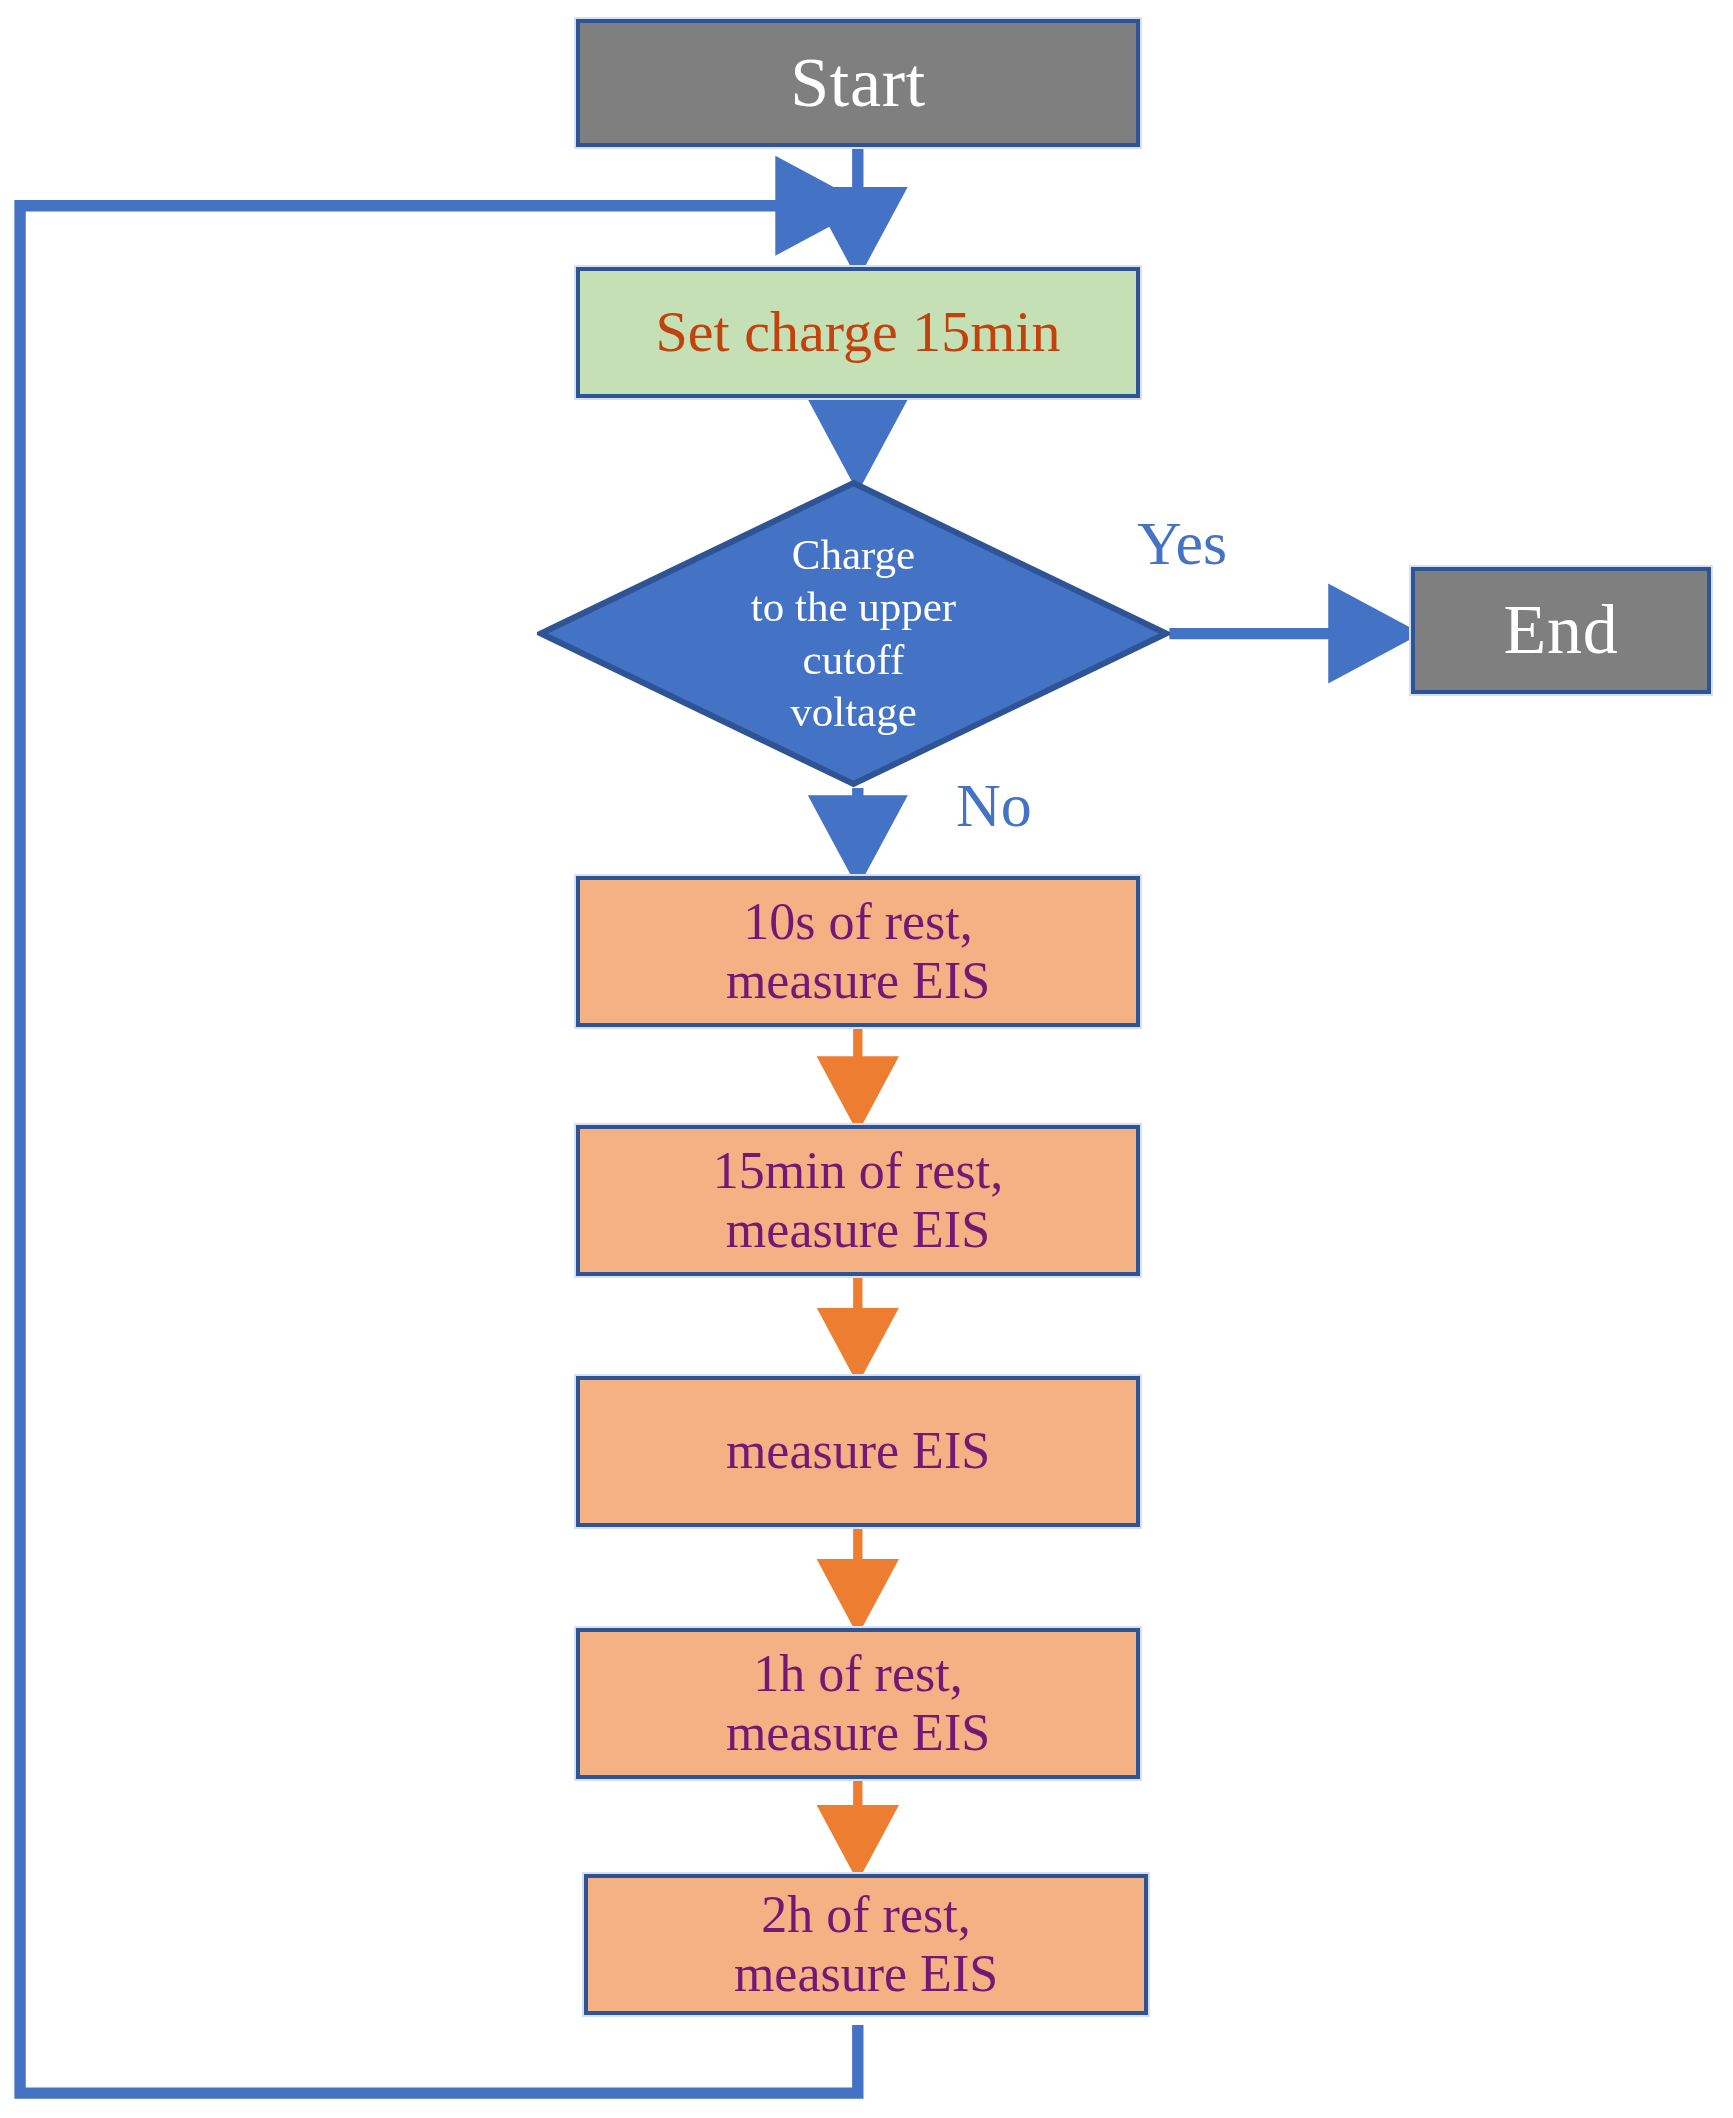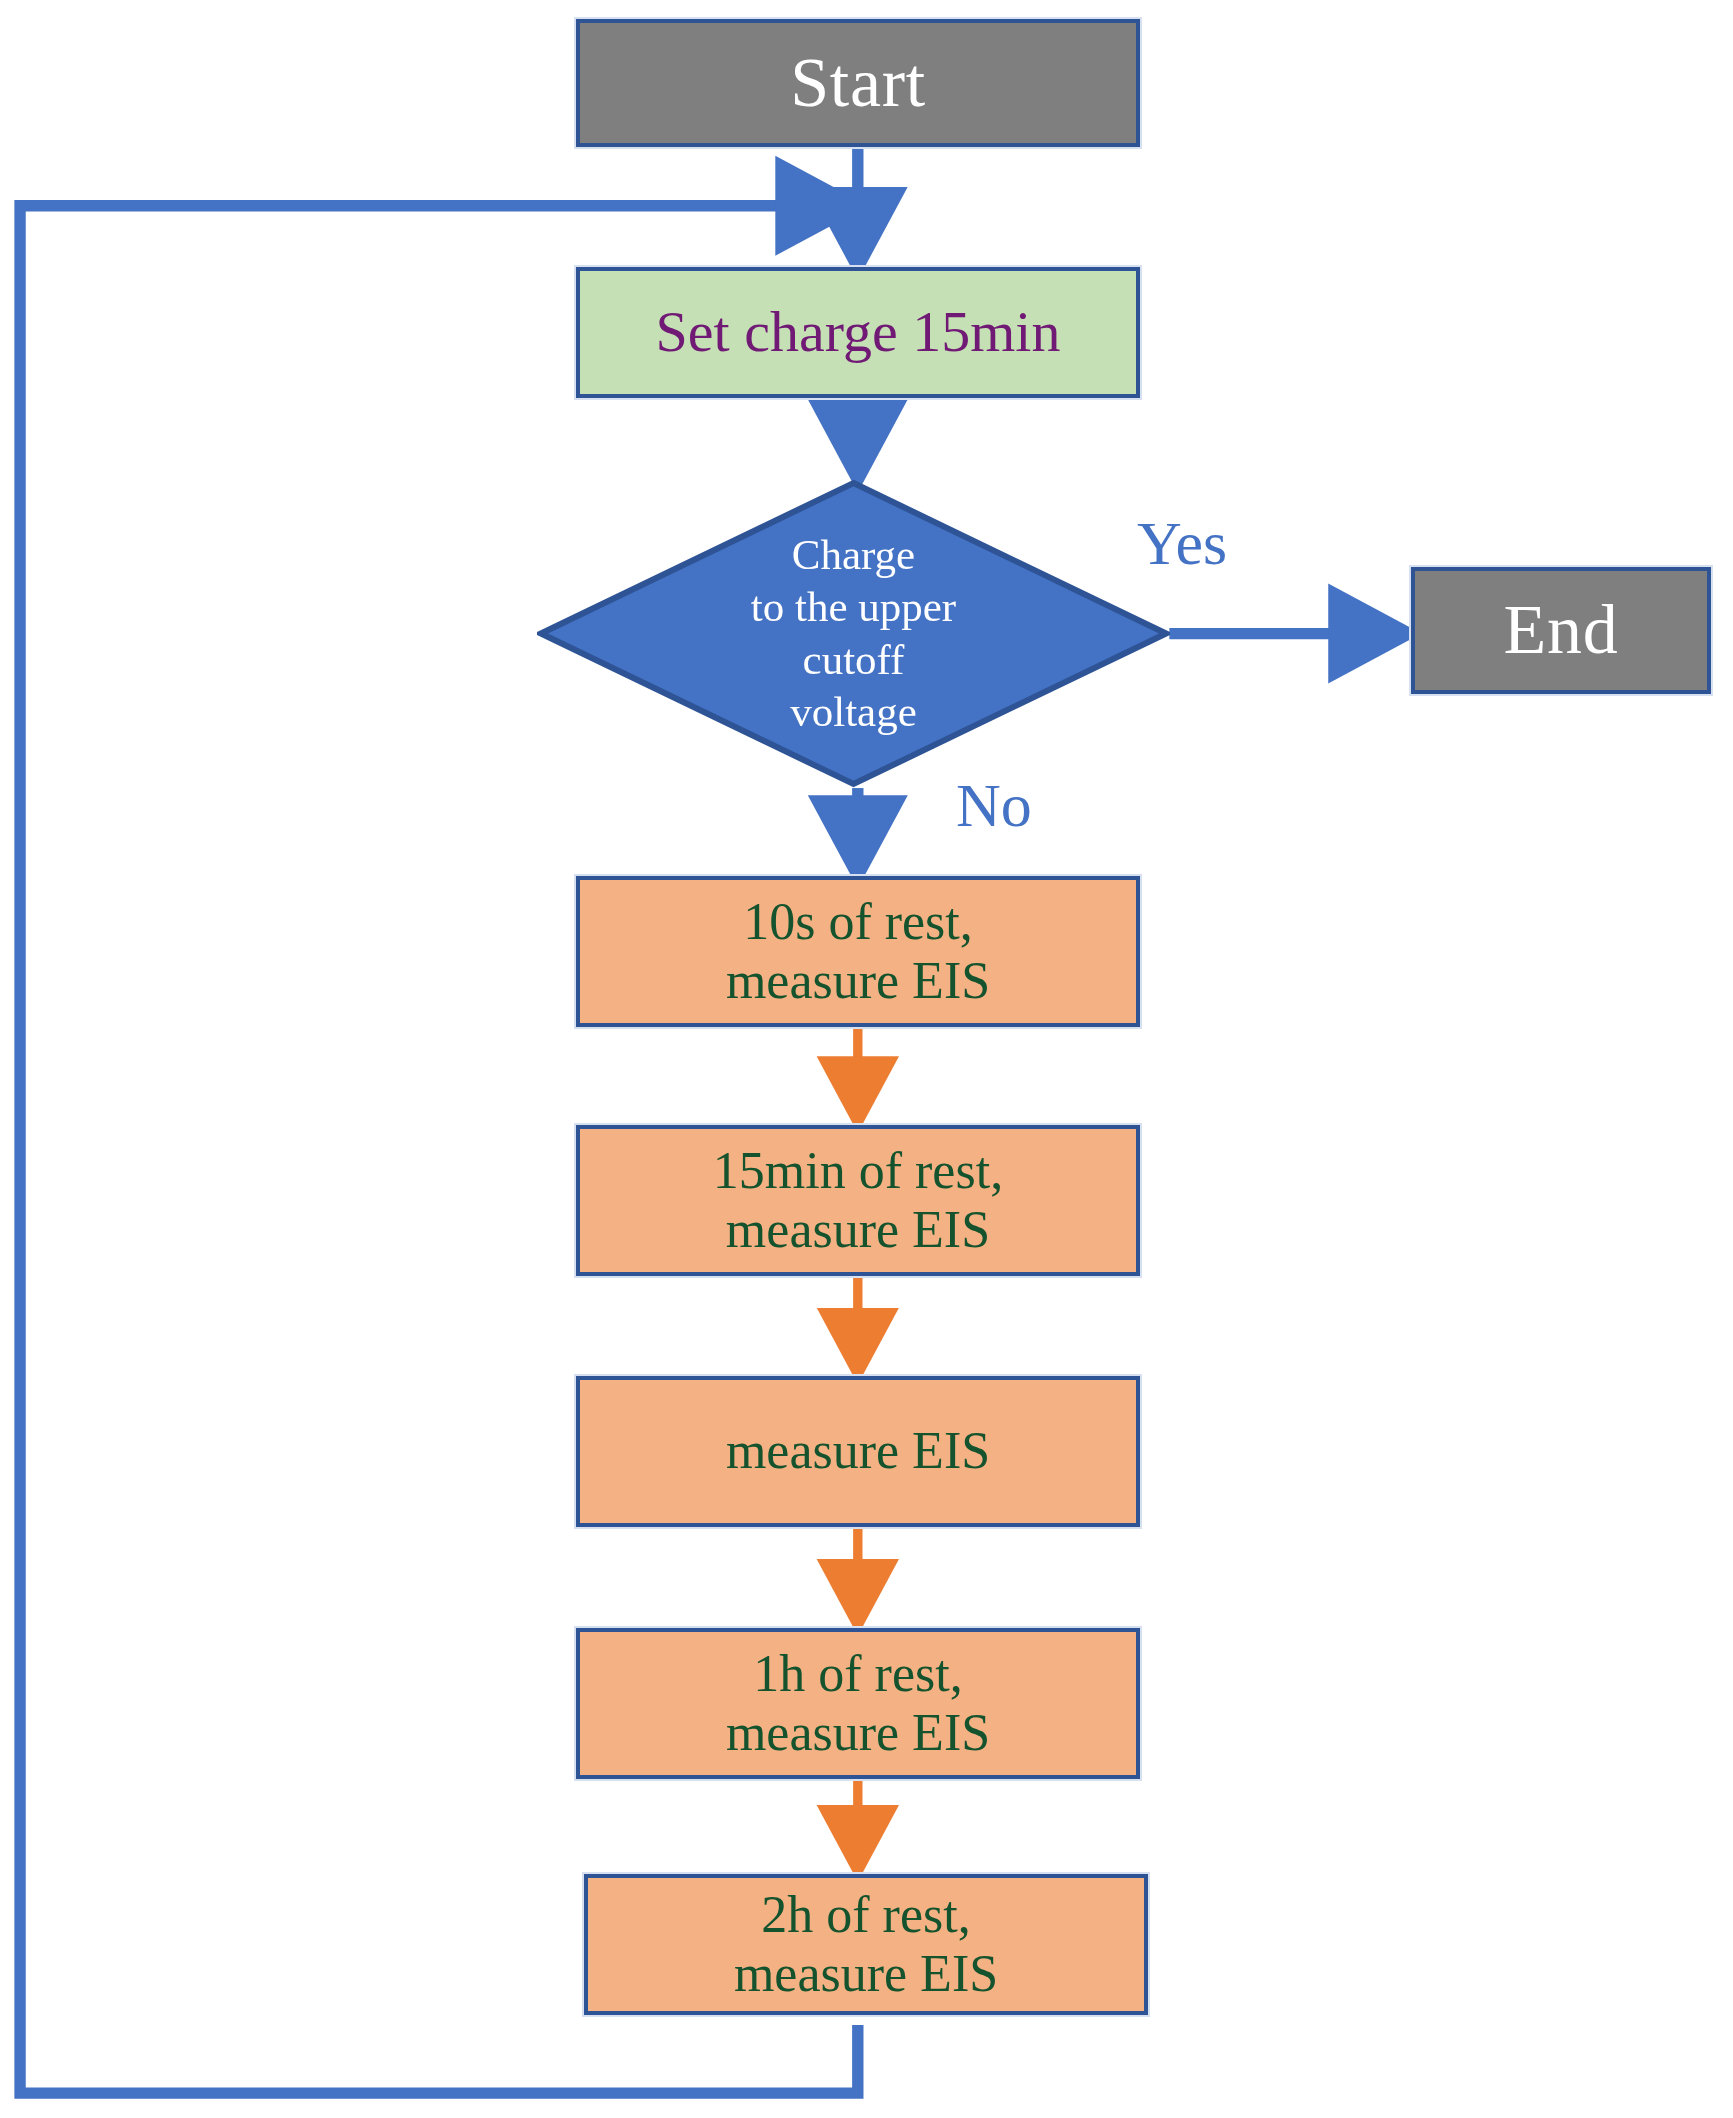--- a/index.html
+++ b/index.html
@@ -48,27 +48,27 @@
 
   .node-terminal {
     background: #7F7F7F;
     color: #FFFFFF;
     font-size: 70px;
     letter-spacing: 0.7px;
   }
 
   .node-setup {
     background: #C5E0B4;
-    color: #701a75;
+    color: #c2410c;
     font-size: 58px;
   }
 
   .node-process {
     background: #F4B183;
-    color: #14532d;
+    color: #701a75;
     font-size: 52px;
   }
 
   .node-process .line2 { display: block; }
 
   
   #decision-node {
     position: absolute;
     left: 537px;
     top: 479px;

